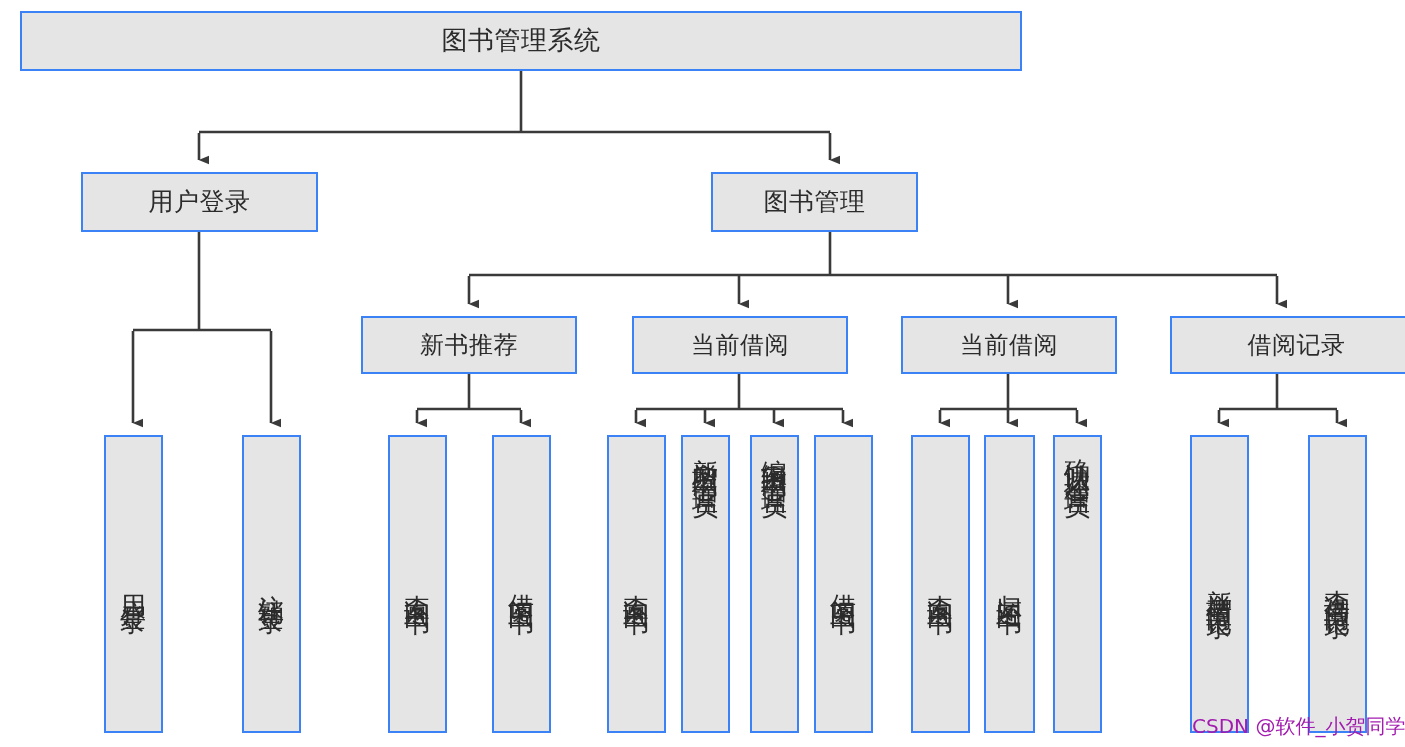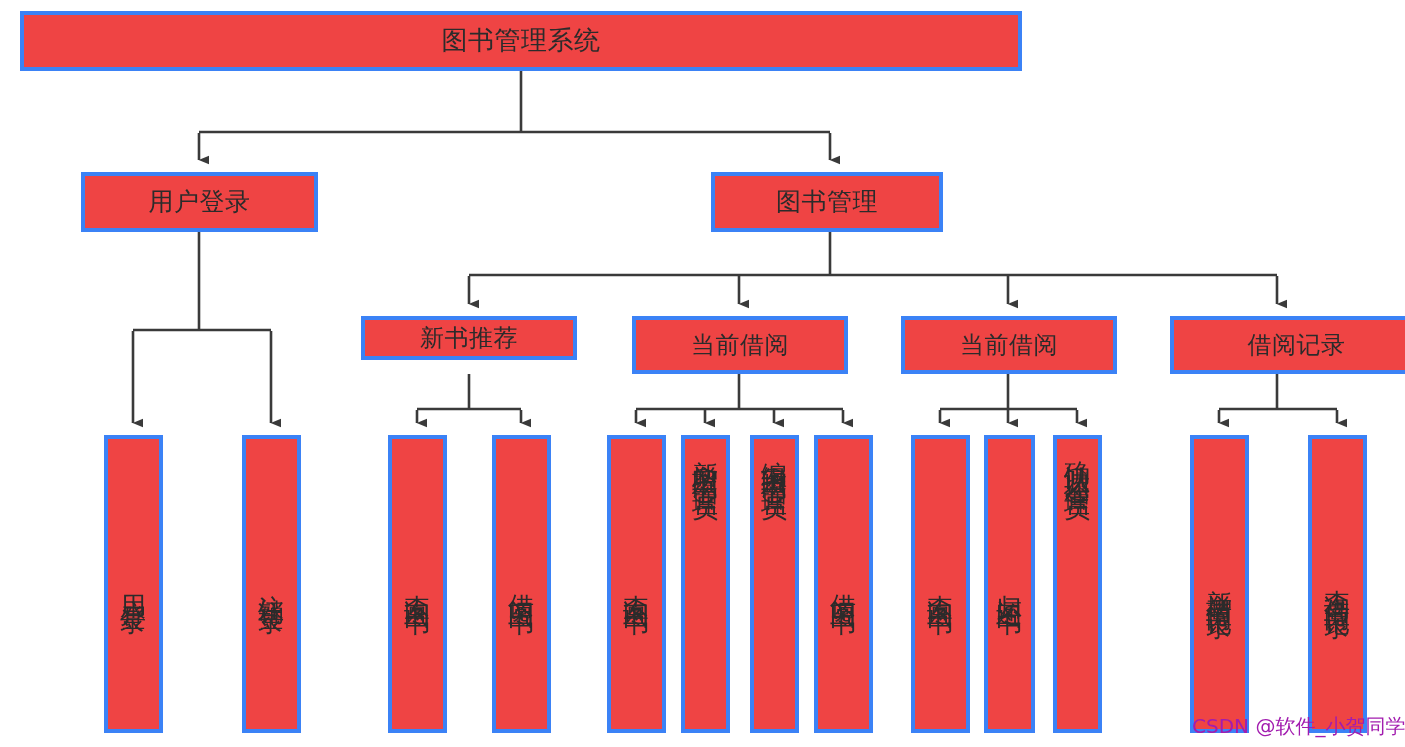--- a/index.html
+++ b/index.html
@@ -39,22 +39,22 @@
     left: 0;
     top: 0;
     width: 1405px;
     height: 747px;
     z-index: 2;
   }
 
   .node {
     position: absolute;
     box-sizing: border-box;
-    background: #ef4444;
-    border: 4px solid #3b82f6;
+    background: #e5e5e5;
+    border: 2px solid #3b82f6;
     display: flex;
     align-items: center;
     justify-content: center;
     overflow: visible;
   }
 
   .node-label {
     color: #2b2b2b;
     text-align: center;
     line-height: 1.12;
@@ -166,25 +166,25 @@
   <div id="node-layer">
 
     <div class="node horiz root" style="left:20px; top:11px; width:1002px; height:60px;">
       <span class="node-label">图书管理系统</span>
     </div>
 
     <div class="node horiz level2" style="left:81px; top:172px; width:237px; height:60px;">
       <span class="node-label">用户登录</span>
     </div>
 
-    <div class="node horiz level2" style="left:711px; top:172px; width:232px; height:60px;">
+    <div class="node horiz level2" style="left:711px; top:172px; width:207px; height:60px;">
       <span class="node-label">图书管理</span>
     </div>
 
-    <div class="node horiz level3" style="left:361px; top:316px; width:216px; height:44px;">
+    <div class="node horiz level3" style="left:361px; top:316px; width:216px; height:58px;">
       <span class="node-label">新书推荐</span>
     </div>
 
     <div class="node horiz level3" style="left:632px; top:316px; width:216px; height:58px;">
       <span class="node-label">当前借阅</span>
     </div>
 
     <div class="node horiz level3" style="left:901px; top:316px; width:216px; height:58px;">
       <span class="node-label">当前借阅</span>
     </div>

